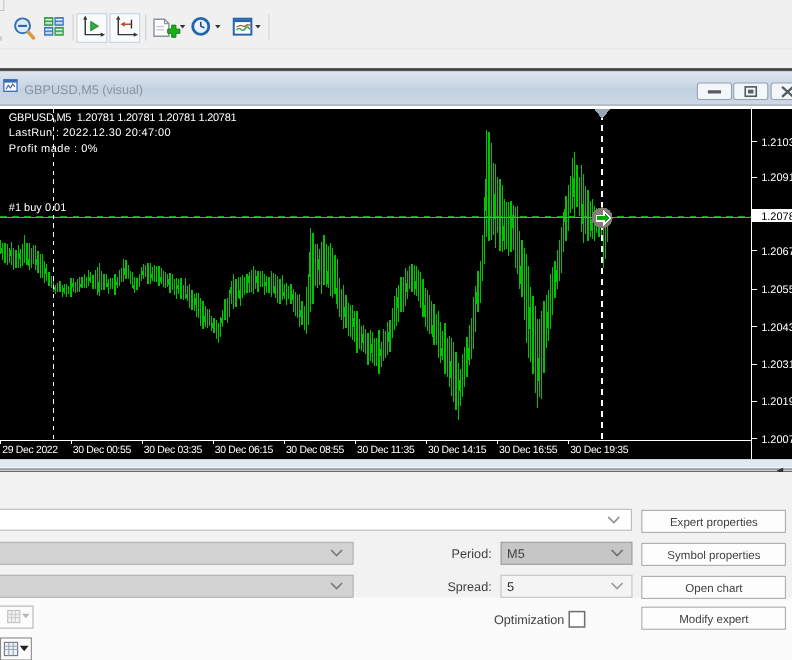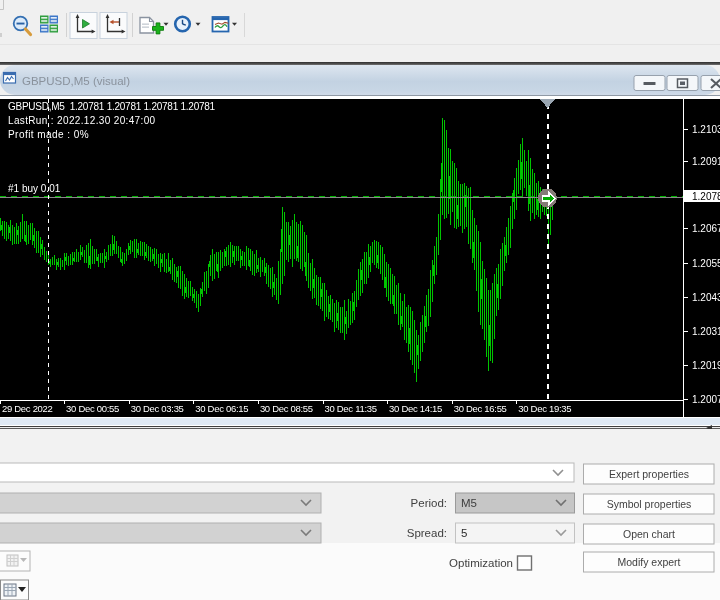--- a/index.html
+++ b/index.html
@@ -52,21 +52,21 @@
       <rect x="213" y="17.5" width="15" height="2.6" fill="#2565ae"></rect>
       <path d="M215,27.5 q2,-3 4,-0.8 t4,-0.8 t4,0.8" fill="none" stroke="#2f9e3f" stroke-width="1.3"></path>
       <path d="M215,24.5 l3.5,-1.5 l3.5,1.2 l3,-1.8 l3.5,0.8" fill="none" stroke="#a04a28" stroke-width="1.1"></path>
       <polygon points="232,22.8 237,22.8 234.5,25.8" fill="#333"></polygon>
       <rect x="244" y="13" width="1" height="24" fill="#d8d8d8"></rect>
       <rect x="0" y="33" width="2" height="4" fill="#cfcfcf"></rect>
 <rect x="0" y="44" width="720" height="1" fill="#e4e4e4"></rect>
     </svg>
 </div>
 <div class="abs" style="left:0;top:62px;width:720px;height:3px;background:linear-gradient(#2e2e2e,#555 70%,#777);"></div>
-<div class="abs" style="left:0;top:65px;width:720px;height:30px;background:linear-gradient(#dde6f0,#c3d2e2 55%,#c8d6e5 85%,#cfdae8);border-radius:15px;">
+<div class="abs" style="left:0;top:65px;width:720px;height:30px;background:linear-gradient(#dde6f0,#c3d2e2 55%,#c8d6e5 85%,#cfdae8);">
 <svg width="720" height="30" style="position:absolute;left:0;top:0">
       <rect x="3.5" y="7.5" width="12" height="10.5" fill="#fff" stroke="#3a6db0" stroke-width="1.2"></rect>
       <rect x="3.5" y="7.5" width="12" height="2.6" fill="#3a6db0"></rect>
       <path d="M5.5,16 l2,-3.5 l2,2.5 l2,-3.5 l2,2.5" stroke="#3a6db0" stroke-width="1.1" fill="none"></path>
       <g transform="translate(634,0)">
         <rect x="0" y="10.5" width="31" height="15" rx="2" fill="#f4f7fa" stroke="#97a1ad"></rect>
         <rect x="9.5" y="17" width="12" height="3" rx="0.5" fill="#565b61"></rect>
       </g>
       <g transform="translate(667,0)">
         <rect x="0" y="10.5" width="31" height="15" rx="2" fill="#f4f7fa" stroke="#97a1ad"></rect>

